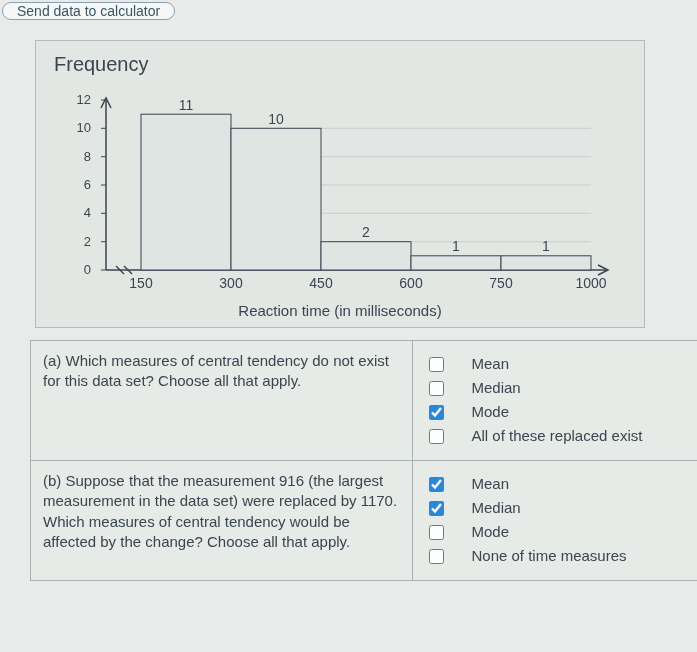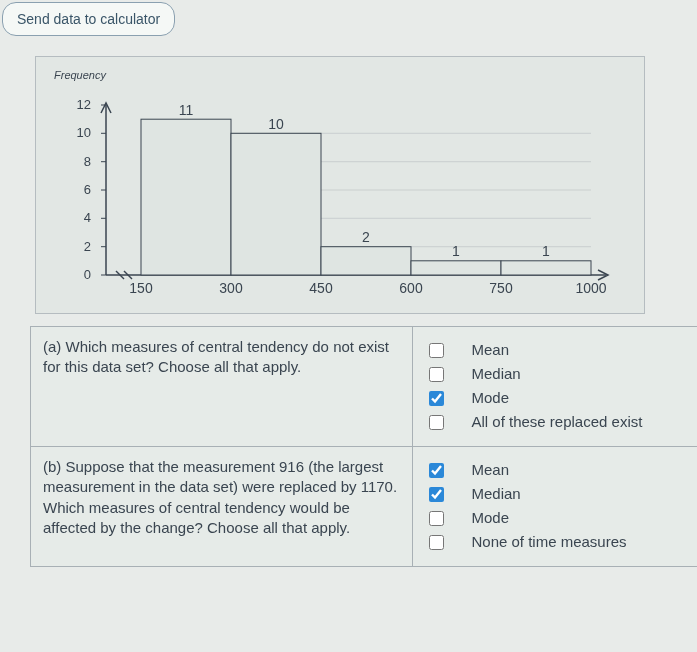--- a/index.html
+++ b/index.html
@@ -8,40 +8,39 @@
     font-family: Arial, sans-serif;
     background: #e8ebe9;
     color: #3a4550;
     width: 697px;
   }
   .send-btn {
     display: inline-block;
     background: #f5f8f6;
     border: 1px solid #8aa0b0;
     border-radius: 14px;
-    padding: 8px 14px;
+    padding: 0 14px;
     font-size: 14px;
     color: #3a5568;
     margin: 2px 0 10px 2px;
     cursor: pointer;
   }
   .chart-panel {
     border: 1px solid #b5bcc0;
     background: #e2e7e4;
     margin: 10px 0 12px 35px;
     width: 610px;
     padding: 12px 10px 8px 10px;
     box-sizing: border-box;
   }
   .chart-title {
-    font-size: 11px;
+    font-size: 20px;
     margin-left: 8px;
     margin-bottom: 4px;
     color: #3a4550;
-    font-style: italic;
   }
   .chart-svg {
     display: block;
   }
   .xlabel {
     text-align: center;
     font-size: 15px;
     color: #3a4550;
     margin-top: 2px;
   }
@@ -141,20 +140,21 @@
       <g text-anchor="middle" font-size="14">
         <text x="95" y="208">150</text>
         <text x="185" y="208">300</text>
         <text x="275" y="208">450</text>
         <text x="365" y="208">600</text>
         <text x="455" y="208">750</text>
         <text x="545" y="208">1000</text>
       </g>
     </g>
   </svg>
+  <div class="xlabel">Reaction time (in milliseconds)</div>
 </div>
 
 <table class="qtable">
   <tbody>
       <tr>
     <td style="width:56%">(a) Which measures of central tendency do not exist for this data set? Choose all that apply.</td>
     <td>
       <div class="opt-row">
         <input type="checkbox" style="">
         <span class="opt-label">Mean</span>

